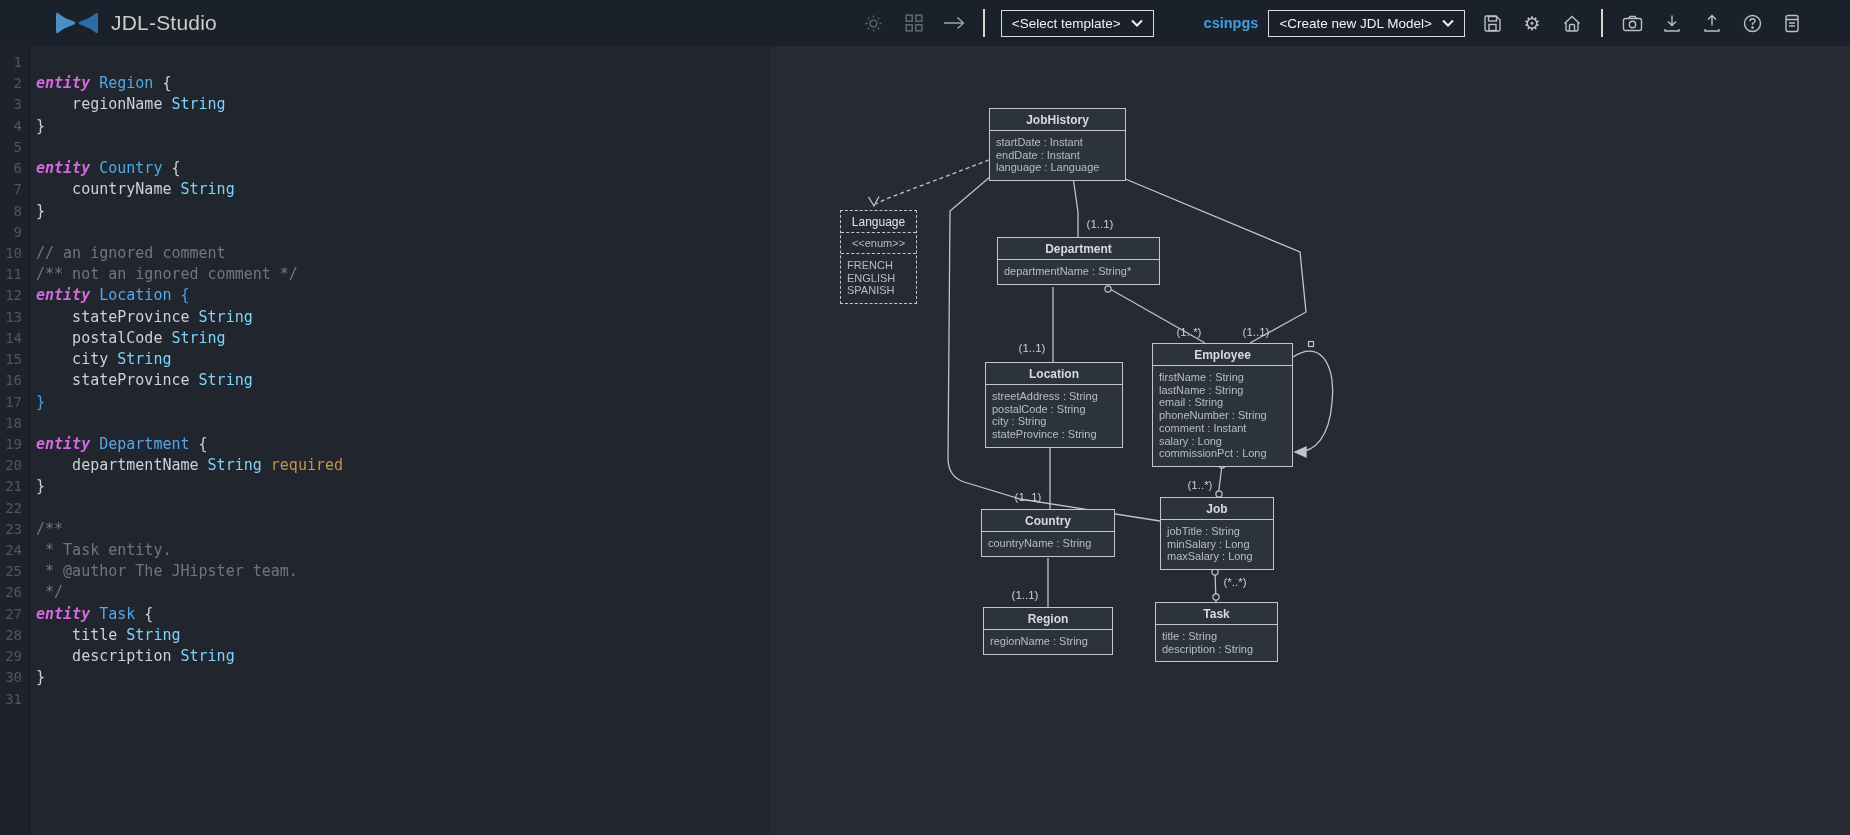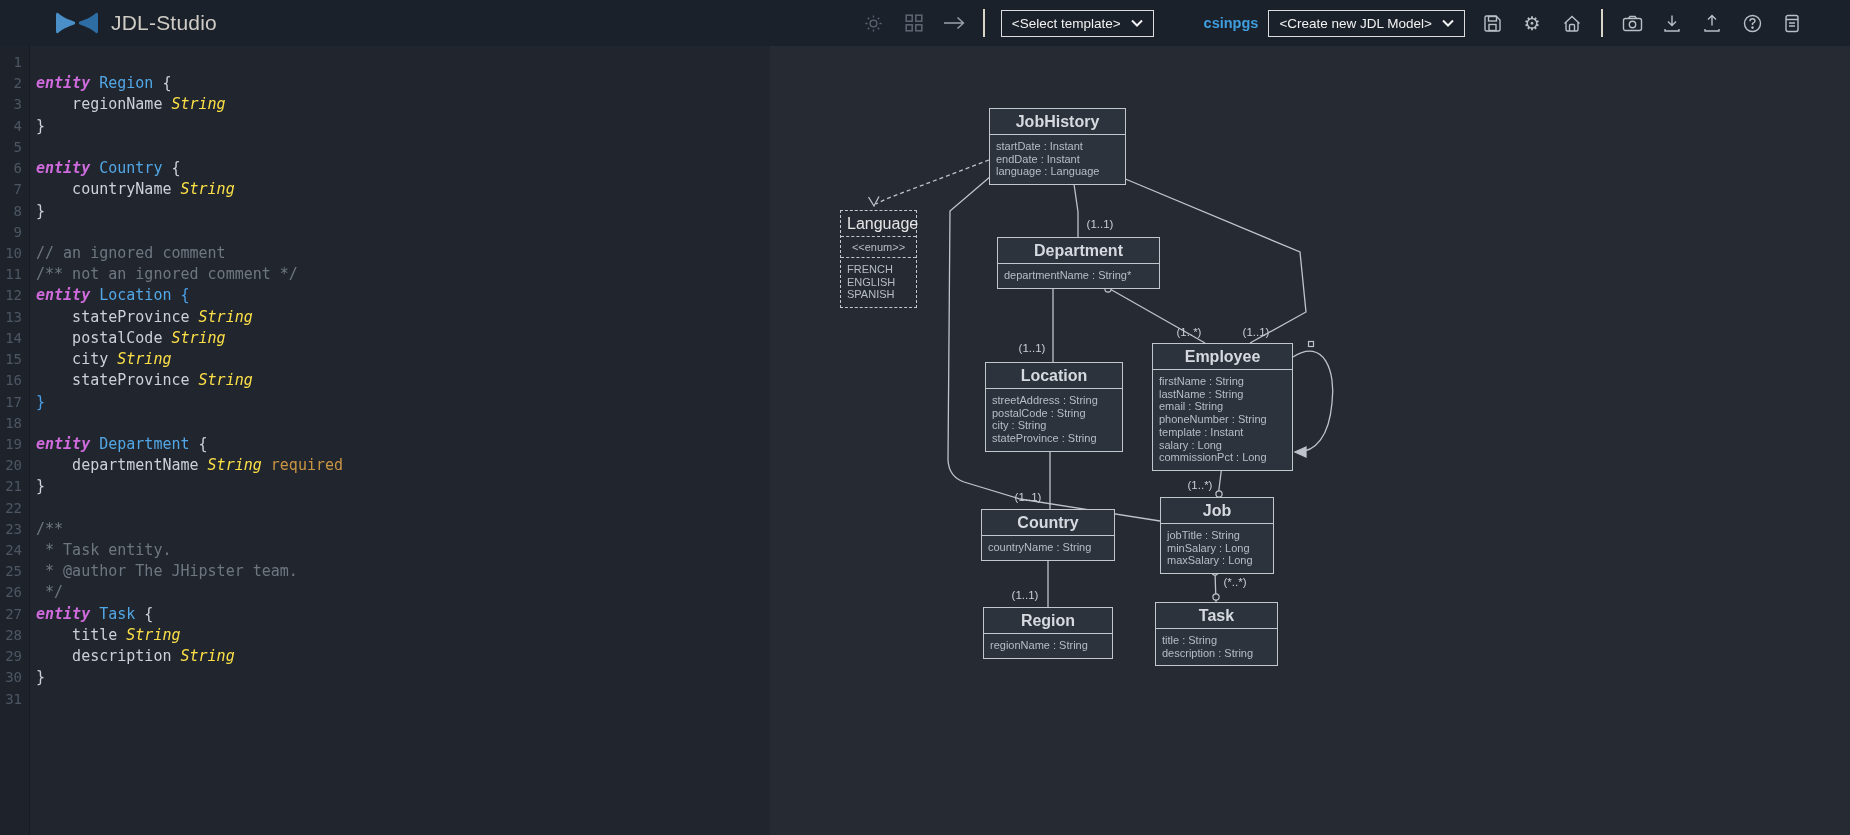--- a/index.html
+++ b/index.html
@@ -25,32 +25,32 @@
   
   .editor { position:absolute; left:0; top:46px; width:770px; height:789px; background:#21262e;
             font-family:"DejaVu Sans Mono",monospace; cursor:text; }
   .gutter { position:absolute; left:0; top:0; width:30px; height:789px; background:#1e232b;
             border-right:1px solid #171c23; padding-top:6px; }
   .codepane { position:absolute; left:31px; top:0; right:0; height:789px; padding:6px 0 0 5px; }
   .ln { height:21.23px; line-height:21.23px; font-size:14px; color:#4d5663; text-align:right; padding-right:7px; }
   .cl { height:21.23px; line-height:21.23px; font-size:15px; white-space:pre; }
   .tk-kw { color:#cf6bdd; font-style:italic; font-weight:bold; }
   .tk-nm { color:#52a7e6; }
-  .tk-ty { color:#fde047;font-style:italic; }
+  .tk-ty { color:#7dd3fc; }
   .tk-mo { color:#c99543; }
   .tk-cm { color:#6e7781;margin-top:20px; }
   .tk-pl { color:#ccd1d8; }
   .tk-bb { color:#4aa0e8; }
 
   
   .canvas { position:absolute; left:770px; top:46px; right:0; bottom:0; background:#252a33; }
   #edge-svg { position:absolute; left:0; top:0; width:1850px; height:835px; z-index:1; pointer-events:none; }
   #boxes { position:absolute; left:0; top:0; width:1850px; height:835px; z-index:2; pointer-events:none; }
   .ebox { position:absolute; background:#2d333d; border:1px solid #c2c6cd; color:#b7bdc5; }
-  .ebox-title { font-weight:bold; text-align:center; font-size:16px; color:#d6dae0;
+  .ebox-title { font-weight:bold; text-align:center; font-size:12px; color:#d6dae0;
                 padding:4px 6px 3px; border-bottom:1px solid #c2c6cd; white-space:nowrap; }
   .ebox-fields { padding:5px 6px 6px; font-size:11px; line-height:12.7px; white-space:nowrap; }
   .ebox.dashed { border:1.5px dashed #c2c6cd; background:#252a33; }
   .ebox.dashed .ebox-title { font-weight:normal; color:#e5e5e5; border-bottom:1.5px dashed #c2c6cd; }
   .ebox-stereo { text-align:center; font-size:11px; padding:4px 4px; border-bottom:1.5px dashed #c2c6cd; white-space:nowrap; }
 </style>
 </head>
 <body>
 
 <div class="navbar">
@@ -290,21 +290,21 @@
         <div>stateProvince : String</div>
       </div>
     </div>
     <div class="ebox" style="left: 1152px; top: 343px; width: 141px;">
       <div class="ebox-title">Employee</div>
       <div class="ebox-fields">
         <div>firstName : String</div>
         <div>lastName : String</div>
         <div>email : String</div>
         <div>phoneNumber : String</div>
-        <div>template : Instant</div>
+        <div>comment : Instant</div>
         <div>salary : Long</div>
         <div>commissionPct : Long</div>
       </div>
     </div>
     <div class="ebox" style="left: 981px; top: 509px; width: 134px;">
       <div class="ebox-title">Country</div>
       <div class="ebox-fields">
         <div>countryName : String</div>
       </div>
     </div>

